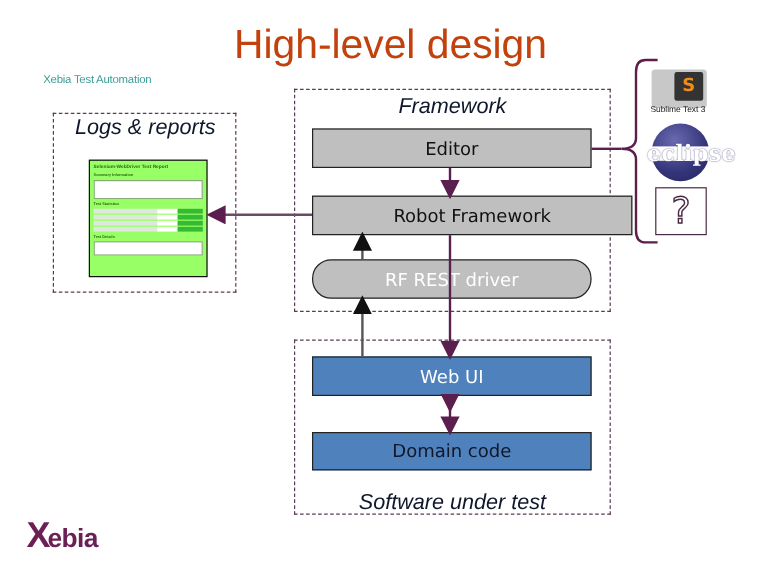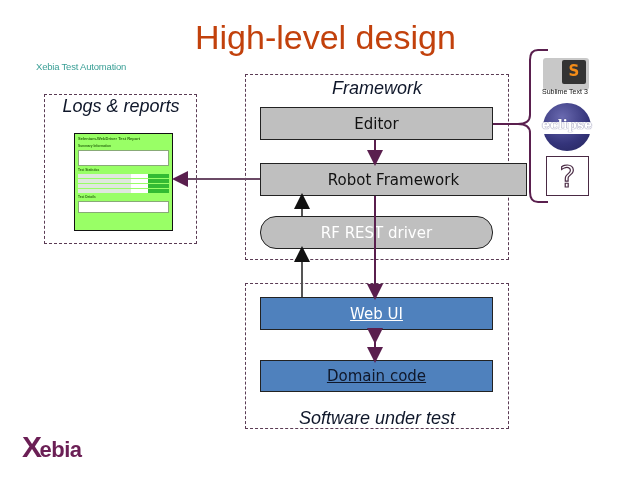--- a/index.html
+++ b/index.html
@@ -5,40 +5,40 @@
   html, body { margin: 0; padding: 0; background: #ffffff; }
   body { width: 638px; height: 479px; position: relative; overflow: hidden; font-family: "Liberation Sans", sans-serif; }
   .abs { position: absolute; }
   .brand-small { left: 36px; top: 35px; font-size: 9.5px; color: #3a9f96; letter-spacing: -0.2px; margin-top: 26px; }
   .title { left: 195px; top: 18px; font-size: 34px; color: #c2410c; white-space: nowrap; }
   .dash { border: 1px dashed #5a3b54; box-sizing: border-box; }
   .group-label { font-style: italic; font-size: 18px; color: #0f172a; text-align: center; }
   .box { box-sizing: border-box; border: 1.5px solid #222; display: flex; align-items: center; justify-content: center; font-family: "DejaVu Sans", sans-serif; font-size: 15px; }
   .gray { background: #bfbfbf; color: #111; }
   .gray-light-text { background: #bfbfbf; color: #ffffff; border-radius: 16px; }
-  .blue { background: #4f81bd; text-decoration: underline; }
+  .blue { background: #4f81bd; }
   .blue.light-text { color: #ffffff; }
   .blue.dark-text { color: #0f172a; }
   svg.overlay { position: absolute; left: 0; top: 0; pointer-events: none; }
   .report { left: 74px; top: 133px; width: 99px; height: 98px; background: #99ff66; border: 1.5px solid #111; box-sizing: border-box; overflow: hidden; }
   .report .rtitle { font-size: 4px; color: #2a6a10; font-weight: bold; padding: 2px 3px; }
   .report .sec { font-size: 3.2px; color: #2a6a10; font-weight: bold; padding: 1px 3px; }
   .report .panel { background: #ffffff; margin: 1px 3px; height: 14px; border: 0.5px solid #88aa77; }
   .report .row { display: flex; margin: 1px 3px; height: 4px; }
   .report .row .c1 { flex: 3; background: #dfe8dd; }
   .report .row .c2 { flex: 1; background: #ffffff; }
   .report .row .c3 { flex: 1.2; background: #33bb33; }
   .tool { left: 543px; }
   .sublime { top: 58px; width: 46px; height: 32px; background: #c8c8c8; border-radius: 3px; }
   .sublime .inner { position: absolute; right: 3px; top: 2px; width: 24px; height: 24px; background: #333; border-radius: 2px; }
   .sublime .s { position: absolute; right: 3px; top: 2px; width: 24px; height: 24px; color: #f28c18; font-weight: bold; font-size: 15px; text-align: center; line-height: 22px; font-family: "DejaVu Sans", sans-serif; }
   .sublime-caption { left: 542px; top: 88px; font-size: 7px; color: #111; white-space: nowrap; }
   .eclipse { left: 543px; top: 103px; width: 48px; height: 48px; border-radius: 50%; background: radial-gradient(circle at 40% 30%, #6a6ab0 0%, #34347a 60%, #24245a 100%); }
   .eclipse .band { position: absolute; left: -2px; right: -2px; top: 19px; height: 12px; background: #ffffff; }
-  .eclipse .lbl { position: absolute; left: -4px; right: -4px; top: 14px; text-align: center; font-family: "DejaVu Serif", serif; font-size: 13px; color: #ffffff; font-weight: bold; text-shadow: 0 0 1px #2a2a6a; }
+  .eclipse .lbl { position: absolute; left: -4px; right: -4px; top: 14px; text-align: center; font-family: "DejaVu Serif", serif; font-size: 19px; color: #ffffff; font-weight: bold; text-shadow: 0 0 1px #2a2a6a; }
   .unknown { left: 546px; top: 156px; width: 43px; height: 40px; border: 1.5px solid #4a2a44; box-sizing: border-box; background: #fff; display: flex; align-items: center; justify-content: center; font-size: 30px; color: #fff; -webkit-text-stroke: 1.2px #4a2a44; font-family: "DejaVu Sans", sans-serif; }
   .logo { left: 22px; top: 430px; font-size: 22px; font-weight: bold; color: #6b1f55; letter-spacing: -0.5px; display: flex; align-items: baseline; }
   .logo .x { font-size: 30px; font-weight: 900; color: #6b1f55; margin-right: -2px; }
 </style>
 </head>
 <body>
 
 <div class="abs brand-small">Xebia Test Automation</div>
 <div class="abs title">High-level design</div>
 

